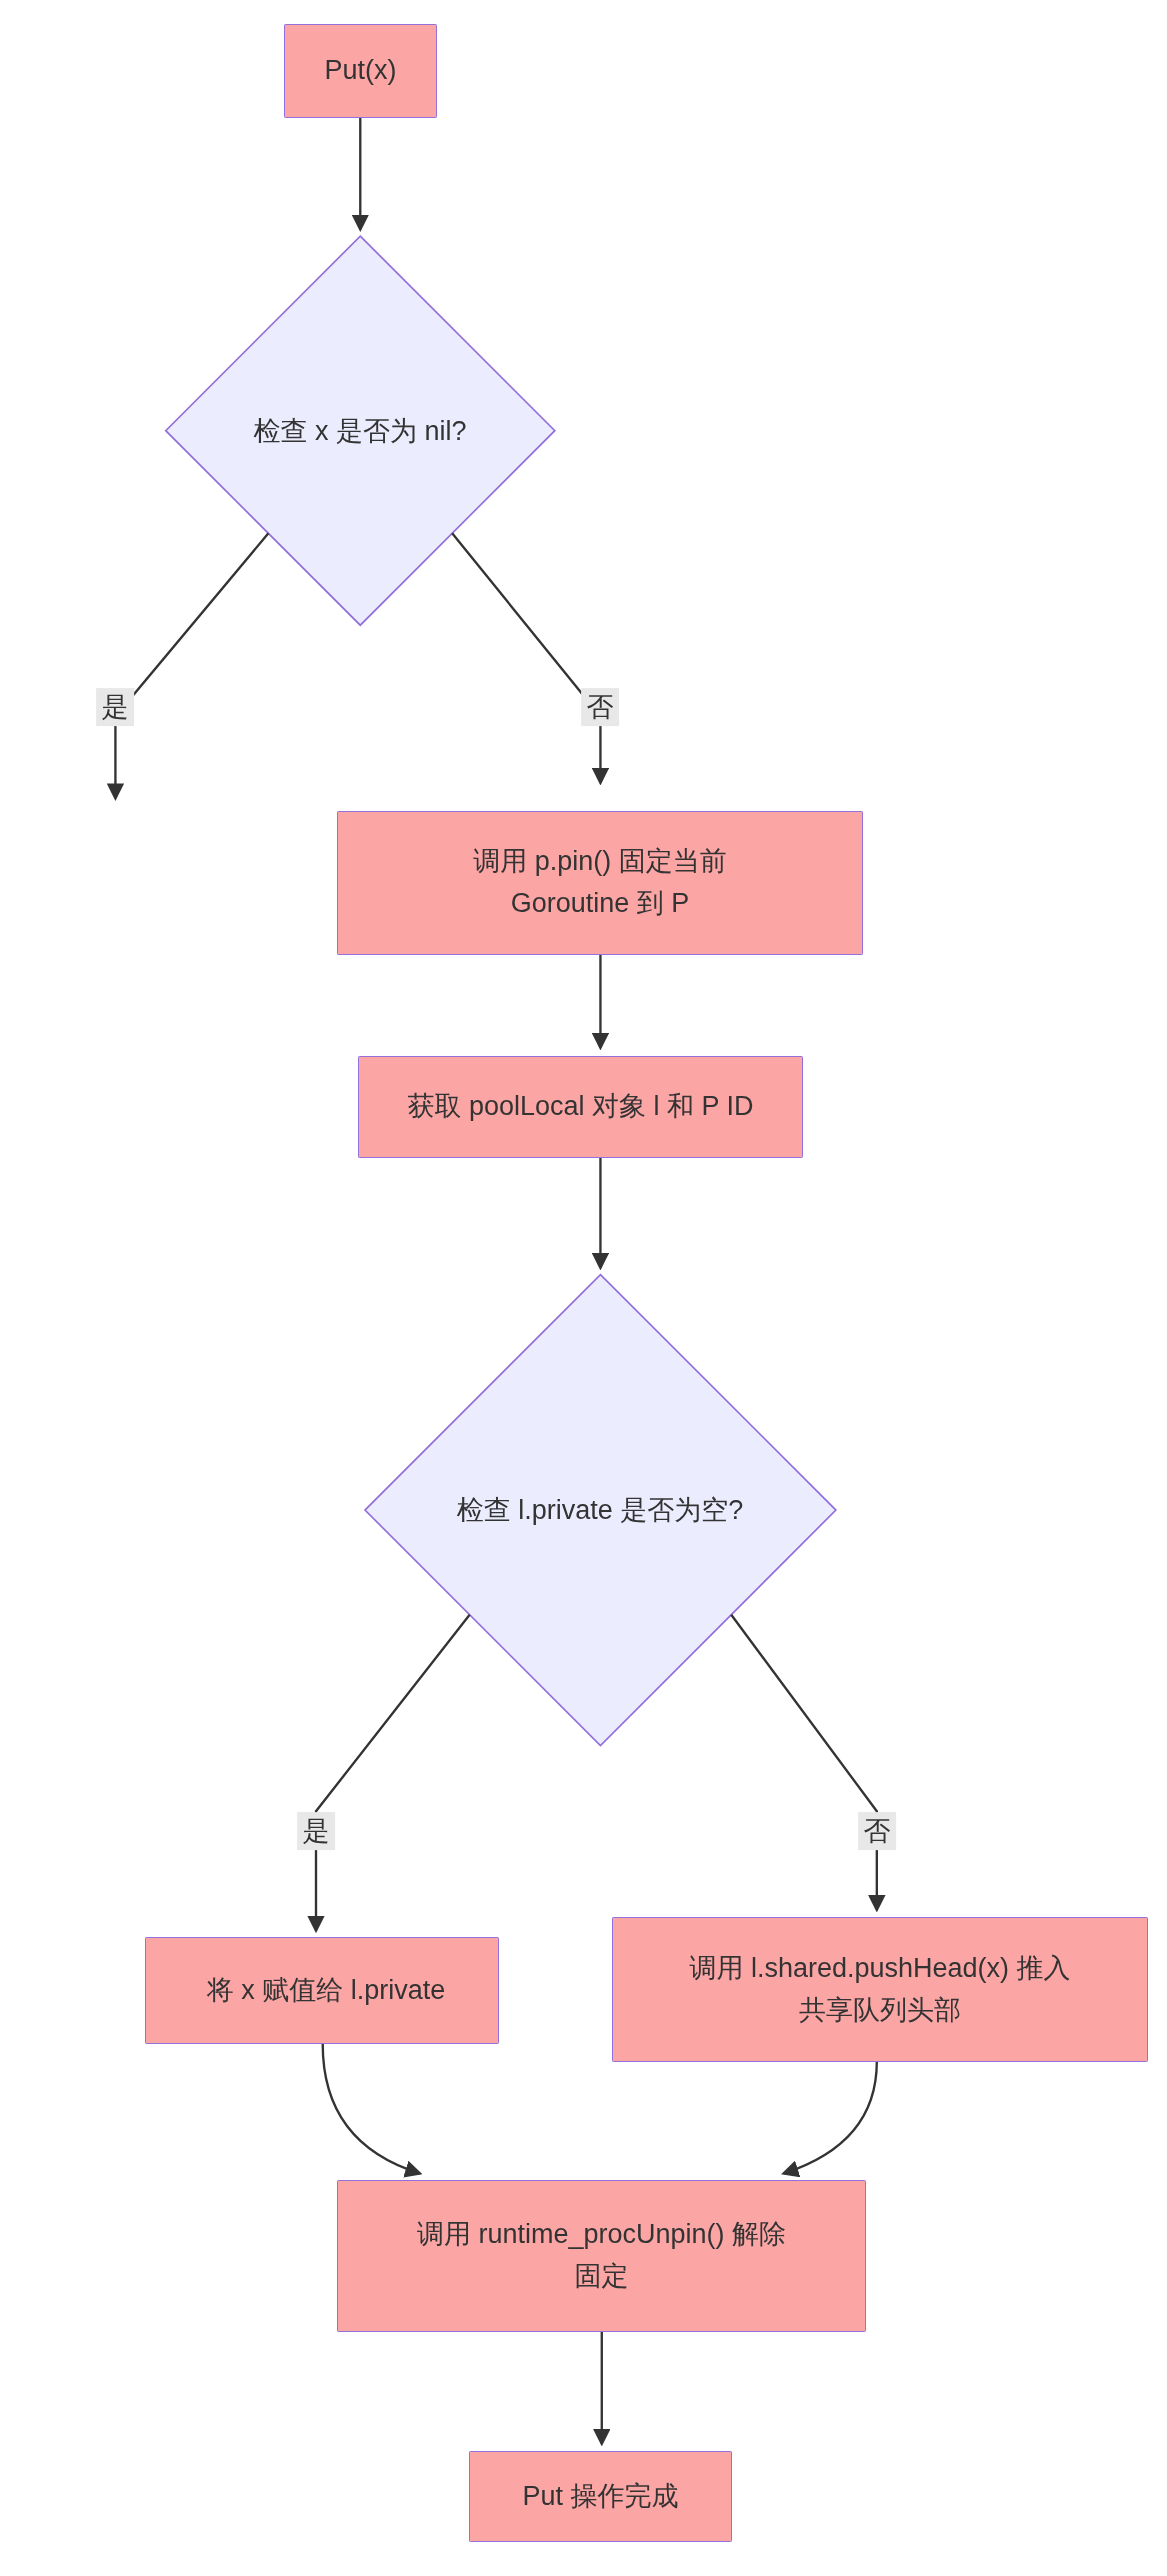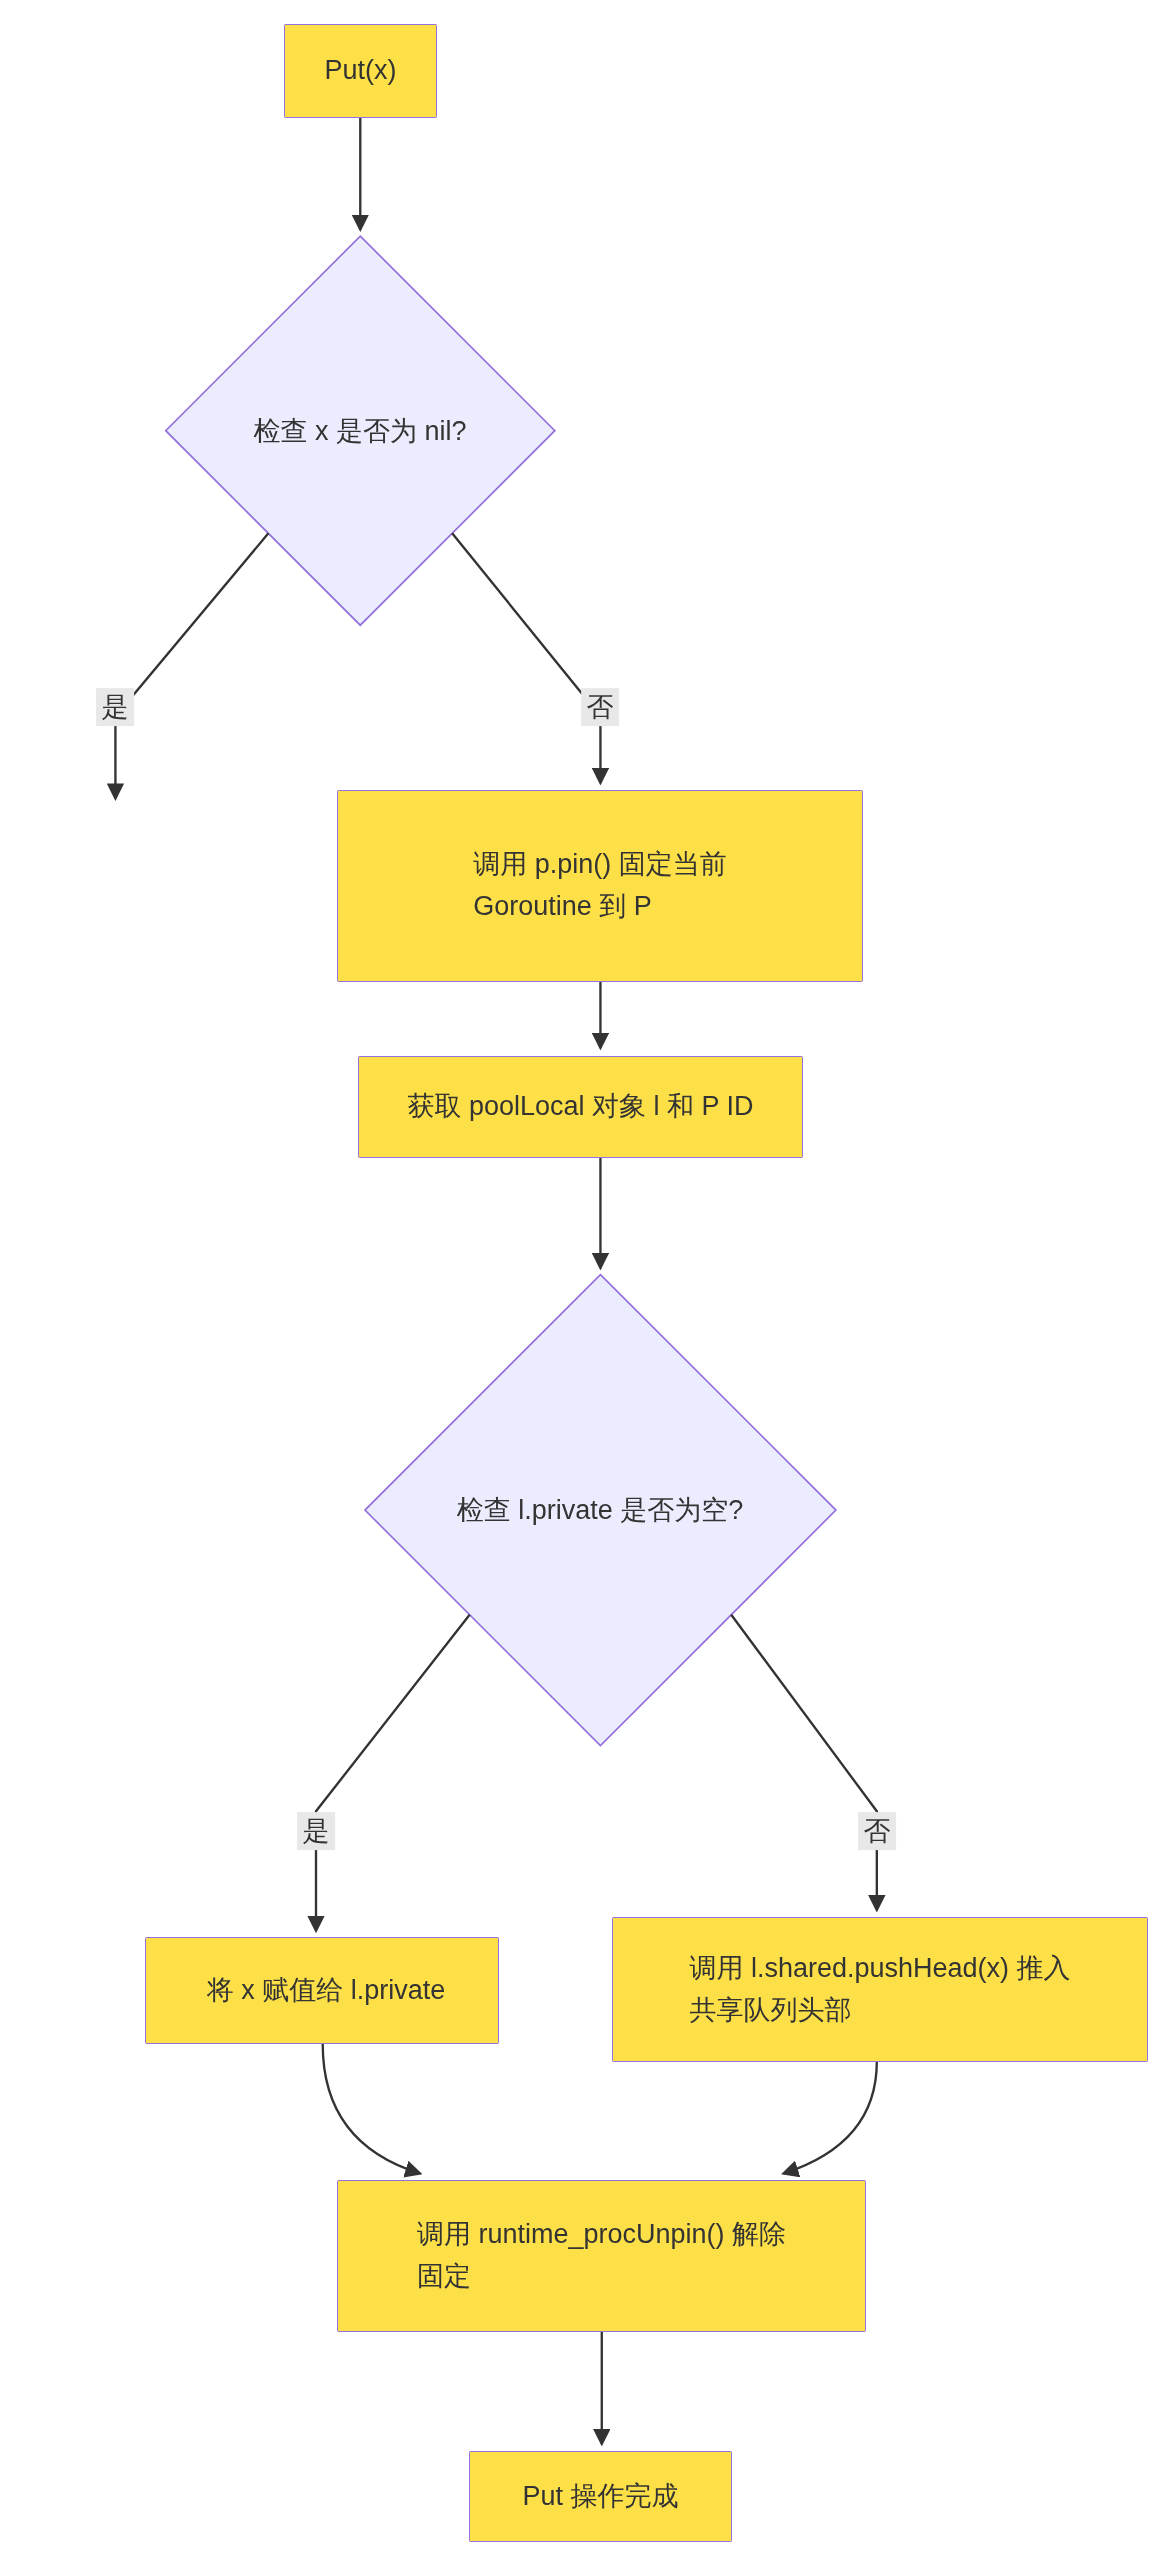--- a/index.html
+++ b/index.html
@@ -16,27 +16,27 @@
   }
   .edges-svg {
     position: absolute;
     left: 0;
     top: 0;
     width: 1168px;
     height: 2576px;
   }
   .node {
     position: absolute;
-    background: #fde047;
+    background: #fca5a5;
     border: 1.7px solid #9370DB;
     border-radius: 1.3px;
     display: flex;
     align-items: center;
     justify-content: center;
-    text-align: left;
+    text-align: center;
     color: #333333;
     font-size: 27px;
     line-height: 1.55;
     white-space: pre-line;
     box-sizing: border-box;
   }
   .diamond-label {
     position: absolute;
     transform: translate(-50%, -50%);
     color: #333333;
@@ -78,21 +78,21 @@
     <path d="M700 2407 L471 2700 L471 2878" stroke="#333333" stroke-width="3.5" fill="none" marker-end="url(#arrow)"></path>
     <path d="M1090 2407 L1307 2700 L1307 2847" stroke="#333333" stroke-width="3.5" fill="none" marker-end="url(#arrow)"></path>
     <path d="M481 3047 Q481 3195 626 3240" stroke="#333333" stroke-width="3.5" fill="none" marker-end="url(#arrow)"></path>
     <path d="M1307 3073 Q1307 3195 1168 3240" stroke="#333333" stroke-width="3.5" fill="none" marker-end="url(#arrow)"></path>
     <path d="M897 3470 L897 3643" stroke="#333333" stroke-width="3.5" fill="none" marker-end="url(#arrow)"></path>
   </svg>
 
   <div class="node" style="left:284px; top:23.5px; width:153px; height:94px;">Put(x)</div>
 
 
-  <div class="node" style="left:337px; top:790px; width:526px; height:192px;">调用 p.pin() 固定当前
+  <div class="node" style="left:337px; top:811px; width:526px; height:144px;">调用 p.pin() 固定当前
 Goroutine 到 P</div>
 
   <div class="node" style="left:358px; top:1056px; width:445px; height:102px;">获取 poolLocal 对象 l 和 P ID</div>
 
   <div class="node" style="left:145px; top:1937px; width:354px; height:107px;padding-left:8px;">将 x 赋值给 l.private</div>
 
   <div class="node" style="left:612px; top:1917px; width:536px; height:145px;">调用 l.shared.pushHead(x) 推入
 共享队列头部</div>
 
   <div class="node" style="left:337px; top:2180px; width:529px; height:152px;">调用 runtime_procUnpin() 解除

